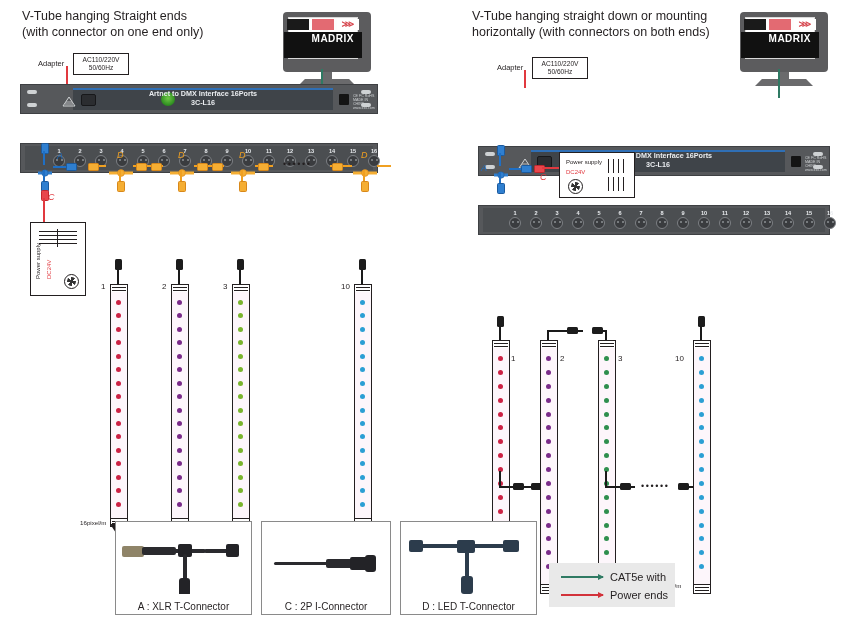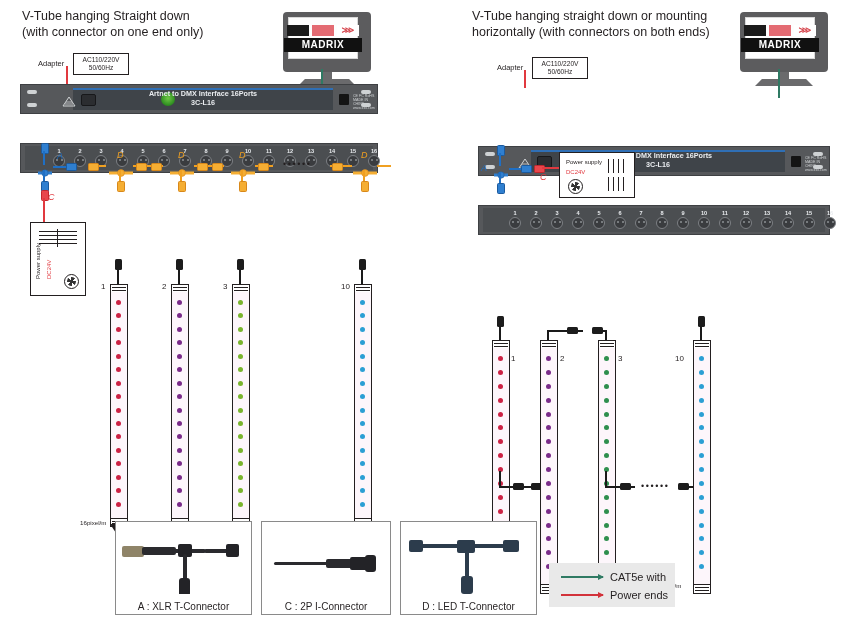--- a/index.html
+++ b/index.html
@@ -11,21 +11,21 @@
   
   .mon-body{background:#5c5c5e;border-radius:4px;padding:5px;}
   .mon-screen{background:#fdfdfd;border:1px solid #d8d8d8;display:flex;
               flex-direction:column;align-items:center;justify-content:center;gap:2px;}
   .logo-row{display:flex;gap:3px;align-items:center;}
   .lg{height:11px;width:22px;background:#1a1a1a;display:block;}
   .lg.r{background:#e36a72;}
   .lg.x{background:#ffffff;color:#d6454d;font-size:9px;font-weight:bold;
         text-align:center;line-height:11px;}
   .madrix{background:#111;color:#fff;font-size:10px;font-weight:bold;
-          letter-spacing:.5px;padding:1px 8px 2px 8px;width:62px;text-align:center;}
+          letter-spacing:.5px;padding:1px 8px 14px 8px;width:62px;text-align:right;}
   .mon-neck{width:10px;height:7px;background:#6a6a6c;margin:0 auto;}
   .mon-base{width:58px;height:7px;background:#6a6a6c;margin:0 auto;
             clip-path:polygon(12% 0,88% 0,100% 100%,0 100%);}
 
   
   .rack{background:#56585b;border:1px solid #3e4043;position:relative;}
   .rack-band{position:absolute;left:52px;right:44px;top:3px;bottom:3px;
              background:#3f4449;border-top:2px solid #2f6fb5;}
   .rack-txt{position:absolute;left:52px;right:44px;top:4px;text-align:center;
             color:#e9ecef;font-size:7.2px;line-height:9px;font-weight:bold;}
@@ -116,21 +116,21 @@
                 border-bottom:3.2px solid transparent;}
   .lg-ln.g{background:#2f7a63;}
   .lg-ln.g::after{border-left-color:#2f7a63;}
   .lg-ln.r{background:#d2323a;}
   .lg-ln.r::after{border-left-color:#d2323a;}
   .lg-tx{font-size:11px;color:#231f20;}
 </style>
 </head>
 <body>
 
-<div class="abs ttl" style="left:22px;top:8px;width:270px;">V-Tube hanging Straight down
+<div class="abs ttl" style="left:22px;top:8px;width:270px;">V-Tube hanging Straight ends
 (with connector on one end only)</div>
 
 <div class="abs" style="left:283px;top:12px;">
   <div class="mon-body" style="width:78px;height:50px;">
     <div class="mon-screen" style="width:68px;height:40px;">
       <div class="logo-row">
         <span class="lg"></span>
         <span class="lg r"></span>
         <span class="lg x">⋙</span>
       </div>

